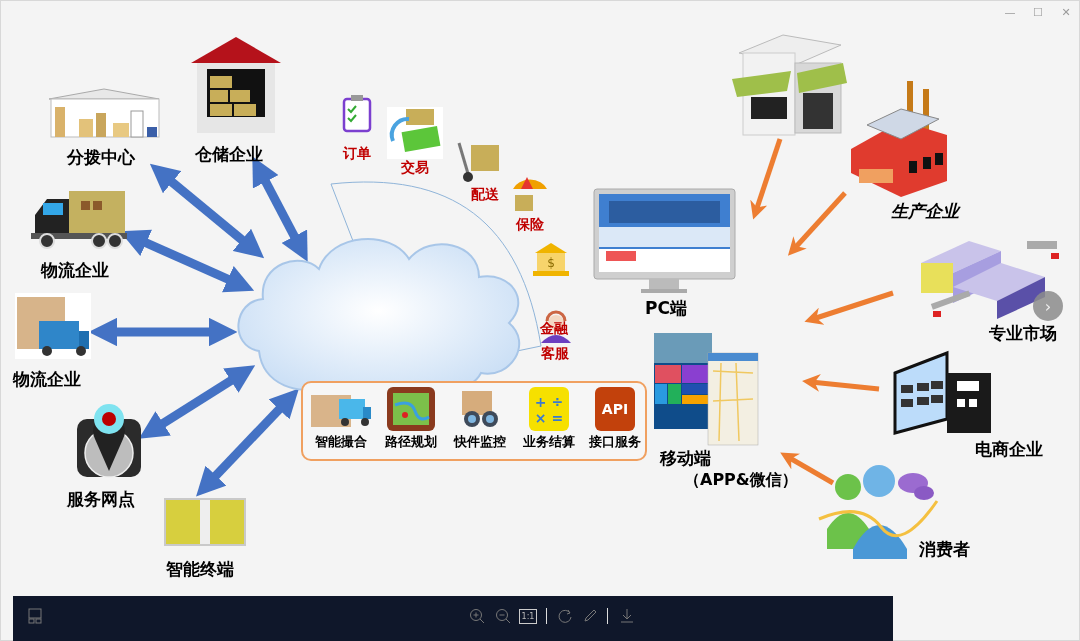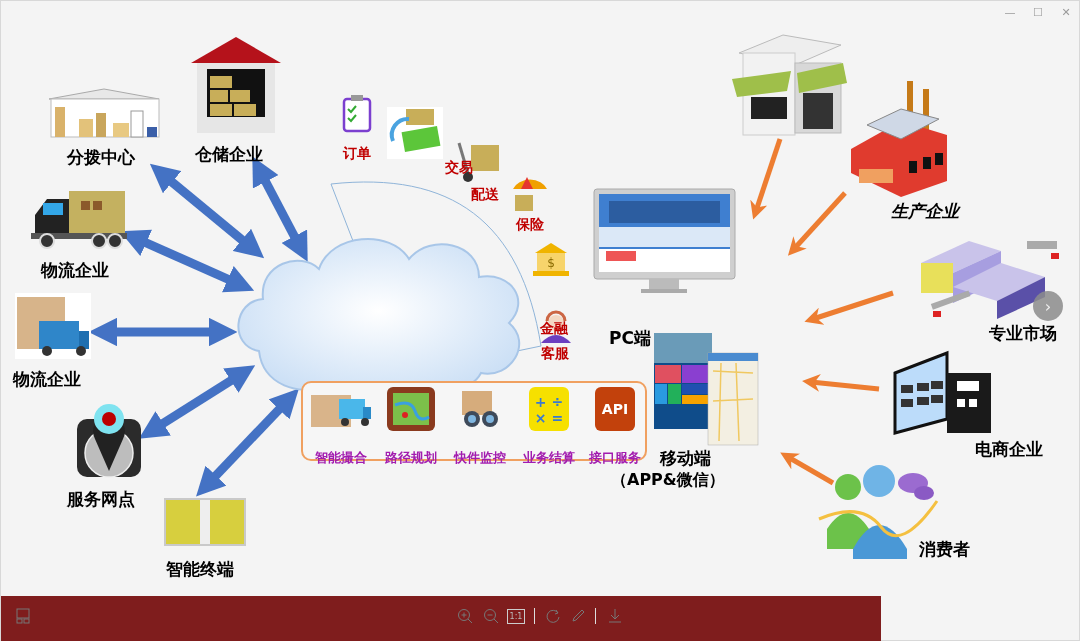--- a/index.html
+++ b/index.html
@@ -8,22 +8,22 @@
   .window { position: absolute; left: 0; top: 0; width: 1080px; height: 641px; background: #f4f4f4; border: 1px solid #d8d8d8; }
   .winctl { position: absolute; top: 2px; height: 18px; width: 26px; display:flex; align-items:center; justify-content:center; color:#9a9a9a; font-size: 11px; cursor: default; }
   .canvas { position: absolute; left: 0; top: 0; width: 1080px; height: 595px; }
   svg.diagram { position: absolute; left: 0; top: 0; }
   .lbl { position: absolute; font-weight: bold; color: #000000; font-size: 17px; white-space: nowrap; text-align: center; }
   .lbl.red { color: #c00000; font-size: 14px; }
   .title { position: absolute; left: 240px; top: 310px; width: 280px; text-align: center; color: #c00000; font-weight: bold; font-size: 22px; line-height: 28px; }
   .svcbox { position: absolute; left: 300px; top: 380px; width: 346px; height: 80px; border: 2px solid #f0a060; border-radius: 10px; background: #f6f6f6; }
   .svc { position: absolute; top: 4px; width: 68px; text-align: center; }
   .svc .ic { width: 48px; height: 44px; margin: 0 auto; border-radius: 6px; display:flex; align-items:center; justify-content:center; }
-  .svc .t { font-size: 13px; font-weight: bold; color: #a21caf; margin-top: 18px; white-space: nowrap; }
-  .toolbar { position: absolute; left: 0; top: 595px; width: 880px; height: 46px; background: #7f1d1d; }
+  .svc .t { font-size: 13px; font-weight: bold; color: #000000; margin-top: 2px; white-space: nowrap; }
+  .toolbar { position: absolute; left: 12px; top: 595px; width: 880px; height: 46px; background: #0f172a; }
   .tb { position: absolute; top: 10px; width: 20px; height: 20px; display:flex; align-items:center; justify-content:center; color:#777; cursor: pointer; }
   .tb-sep { position: absolute; top: 12px; width: 1px; height: 16px; background: #ddd; }
   .next-btn { position: absolute; left: 1032px; top: 290px; width: 30px; height: 30px; border-radius: 50%; background: #8c8c8c; color: #eee; display:flex; align-items:center; justify-content:center; font-size: 16px; opacity: .85; cursor: pointer; }
 </style>
 </head>
 <body>
 
 <div class="window">
 
   <div class="winctl" style="left:996px;">
@@ -249,21 +249,21 @@
     </svg>
 
     <div class="lbl" style="left:66px;top:145px;">分拨中心</div>
     <div class="lbl" style="left:194px;top:142px;">仓储企业</div>
     <div class="lbl" style="left:40px;top:258px;">物流企业</div>
     <div class="lbl" style="left:12px;top:367px;">物流企业</div>
     <div class="lbl" style="left:66px;top:487px;">服务网点</div>
     <div class="lbl" style="left:165px;top:557px;">智能终端</div>
 
     <div class="lbl red" style="left:342px;top:144px;">订单</div>
-    <div class="lbl red" style="left:400px;top:158px;margin-left:44px;">交易</div>
+    <div class="lbl red" style="left:400px;top:158px;">交易</div>
     <div class="lbl red" style="left:470px;top:185px;">配送</div>
     <div class="lbl red" style="left:515px;top:215px;">保险</div>
     <div class="lbl red" style="left:539px;top:286px;margin-top:33px;">金融</div>
     <div class="lbl red" style="left:540px;top:344px;">客服</div>
 
 
     <div class="svcbox">
       <div class="svc" style="left:4px;">
         <div class="ic" style="width:64px;">
           <svg width="64" height="40">
@@ -308,23 +308,23 @@
         <div class="t">业务结算</div>
       </div>
       <div class="svc" style="left:278px;">
         <div class="ic" style="background:#c2410c;width:40px;color:#fff;font-weight:bold;font-size:14px;">
           <span>API</span>
         </div>
         <div class="t">接口服务</div>
       </div>
     </div>
 
-    <div class="lbl" style="left:608px;top:296px;margin-top:30px;">PC端</div>
+    <div class="lbl" style="left:644px;top:296px;">PC端</div>
     <div class="lbl" style="left:659px;top:446px;">移动端</div>
-    <div class="lbl" style="left:610px;top:469px;font-size:16px;">（APP&amp;微信）</div>
+    <div class="lbl" style="left:683px;top:469px;font-size:16px;">（APP&amp;微信）</div>
 
     <div class="lbl" style="left:890px;top:199px;font-style:italic;">生产企业</div>
     <div class="lbl" style="left:988px;top:321px;">专业市场</div>
     <div class="lbl" style="left:974px;top:437px;">电商企业</div>
     <div class="lbl" style="left:918px;top:537px;">消费者</div>
 
     <div class="next-btn">
         <span>›</span>
       </div>
   </div>

